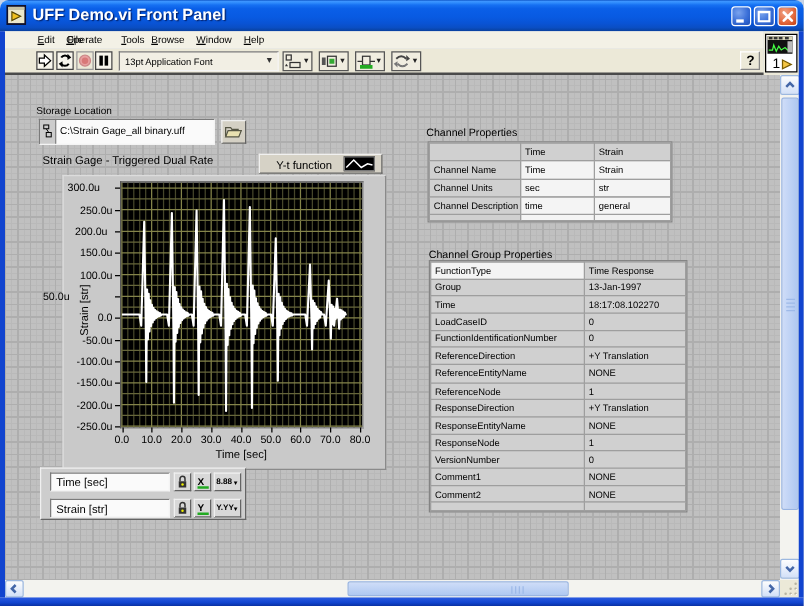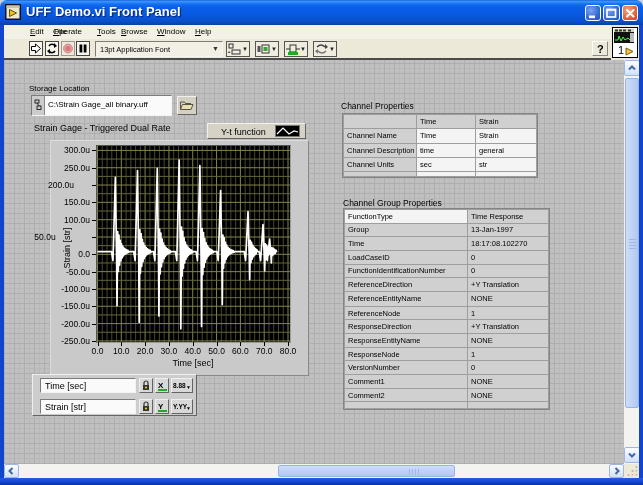--- a/index.html
+++ b/index.html
@@ -187,25 +187,25 @@
 <line x1="0" y1="134.3" x2="193" y2="134.3" stroke="#66663a" stroke-width="1"></line>
 <line x1="0" y1="142.96" x2="193" y2="142.96" stroke="#84844a" stroke-width="1"></line>
 <line x1="0" y1="151.62" x2="193" y2="151.62" stroke="#66663a" stroke-width="1"></line>
 <line x1="0" y1="160.28" x2="193" y2="160.28" stroke="#84844a" stroke-width="1"></line>
 <line x1="0" y1="168.94" x2="193" y2="168.94" stroke="#66663a" stroke-width="1"></line>
 <line x1="0" y1="177.6" x2="193" y2="177.6" stroke="#84844a" stroke-width="1"></line>
 <line x1="0" y1="186.26" x2="193" y2="186.26" stroke="#66663a" stroke-width="1"></line>
 <line x1="0" y1="194.92" x2="193" y2="194.92" stroke="#84844a" stroke-width="1"></line>
 <path d="M0.5,105.55 L14.55,105.55 L15.98,114.56 L18.36,31.42 L19.67,118.57 L20.03,159.59 L20.67,85.55 L21.31,125.54 L21.96,89.05 L22.6,119.16 L23.24,94.32 L23.88,114.81 L24.53,97.9 L25.17,111.86 L25.81,100.35 L26.46,109.84 L27.1,102.01 L27.74,108.47 L28.38,103.14 L29.03,107.54 L29.67,103.91 L30.31,106.9 L30.96,104.43 L31.6,106.47 L32.31,105.55 L36.69,105.55 L38.12,114.56 L40.5,24.49 L41.81,121.9 L42.17,176.21 L42.81,83.75 L43.46,127.34 L44.1,87.57 L44.74,120.39 L45.39,93.31 L46.03,115.65 L46.67,97.22 L47.32,112.42 L47.96,99.88 L48.6,110.23 L49.24,101.69 L49.89,108.73 L50.53,102.92 L51.17,107.72 L51.82,103.76 L52.46,107.02 L53.1,104.33 L53.74,106.55 L54.46,105.55 L56.46,105.55 L57.89,114.56 L60.27,22.41 L61.58,120.65 L61.94,169.98 L62.58,83.21 L63.22,127.88 L63.87,87.12 L64.51,120.75 L65.15,93.0 L65.79,115.9 L66.44,97.01 L67.08,112.59 L67.72,99.74 L68.37,110.34 L69.01,101.59 L69.65,108.81 L70.29,102.86 L70.94,107.77 L71.58,103.72 L72.22,107.06 L72.87,104.3 L73.51,106.58 L74.22,105.55 L78.37,105.55 L79.8,114.56 L82.18,14.1 L83.49,123.22 L83.84,182.8 L84.49,81.05 L85.13,130.05 L85.77,85.34 L86.42,122.22 L87.06,91.79 L87.7,116.9 L88.34,96.18 L88.99,113.28 L89.63,99.17 L90.27,110.81 L90.92,101.21 L91.56,109.13 L92.2,102.59 L92.84,107.99 L93.49,103.54 L94.13,107.21 L94.77,104.18 L95.42,106.68 L96.13,105.55 L99.08,105.55 L100.51,114.56 L102.89,19.64 L104.2,122.73 L104.56,180.37 L105.2,82.49 L105.85,128.61 L106.49,86.53 L107.13,121.24 L107.78,92.6 L108.42,116.23 L109.06,96.73 L109.7,112.82 L110.35,99.55 L110.99,110.5 L111.63,101.46 L112.28,108.92 L112.92,102.77 L113.56,107.84 L114.2,103.66 L114.85,107.11 L115.49,104.26 L116.13,106.61 L116.85,105.55 L119.8,105.55 L121.23,114.56 L123.61,44.58 L124.92,118.37 L125.28,158.55 L125.92,88.98 L126.56,122.12 L127.21,91.88 L127.85,116.83 L128.49,96.24 L129.14,113.23 L129.78,99.21 L130.42,110.78 L131.06,101.24 L131.71,109.11 L132.35,102.61 L132.99,107.97 L133.64,103.55 L134.28,107.2 L134.92,104.19 L135.56,106.67 L136.21,104.62 L136.85,106.31 L137.56,105.55 L147.19,105.55 L148.61,114.56 L151.0,65.71 L152.3,113.38 L152.66,133.61 L153.3,94.47 L153.95,116.63 L154.59,96.41 L155.23,113.09 L155.88,99.33 L156.52,110.68 L157.16,101.31 L157.81,109.04 L158.45,102.67 L159.09,107.93 L159.73,103.59 L160.45,105.55 L162.19,105.55 L163.62,114.56 L166.0,78.53 L167.31,111.65 L167.66,124.95 L168.31,97.8 L168.95,113.29 L169.59,99.16 L170.24,110.82 L170.88,101.2 L171.52,109.14 L172.16,102.59 L172.81,107.99 L173.45,103.53 L174.09,107.21 L174.74,104.18 L175.45,105.55 L168.85,105.55 L170.28,114.56 L172.66,93.08 L173.97,110.05 L174.33,116.98 L174.97,101.59 L175.62,109.51 L176.26,102.28 L176.9,108.25 L177.55,103.32 L178.19,107.39 L178.83,104.03 L179.55,105.55 L177.9,105.55" fill="none" stroke="#ffffff" stroke-width="1.7" stroke-linejoin="round"></path>
 </svg></div>
-<div class="lvlabel" style="left:0px;top:145.4px;width:90px;text-align:right;font-size:8.5px;">300.0u</div>
+<div class="lvlabel" style="left:0px;top:145.4px;width:80px;text-align:right;font-size:8.5px;">300.0u</div>
 <div class="abs" style="left:91.5px;top:150.4px;width:4px;height:1px;background:#000;"></div>
 <div class="lvlabel" style="left:0px;top:162.7px;width:90px;text-align:right;font-size:8.5px;">250.0u</div>
 <div class="abs" style="left:91.5px;top:167.7px;width:4px;height:1px;background:#000;"></div>
-<div class="lvlabel" style="left:0px;top:180.0px;width:74px;text-align:right;font-size:8.5px;">200.0u</div>
+<div class="lvlabel" style="left:0px;top:180.0px;width:86px;text-align:right;font-size:8.5px;">200.0u</div>
 <div class="abs" style="left:91.5px;top:185.0px;width:4px;height:1px;background:#000;"></div>
 <div class="lvlabel" style="left:0px;top:197.4px;width:90px;text-align:right;font-size:8.5px;">150.0u</div>
 <div class="abs" style="left:91.5px;top:202.4px;width:4px;height:1px;background:#000;"></div>
 <div class="lvlabel" style="left:0px;top:214.7px;width:90px;text-align:right;font-size:8.5px;">100.0u</div>
 <div class="abs" style="left:91.5px;top:219.7px;width:4px;height:1px;background:#000;"></div>
 <div class="lvlabel" style="left:0px;top:232.0px;width:90px;text-align:center;font-size:8.5px;">50.0u</div>
 <div class="abs" style="left:91.5px;top:237.0px;width:4px;height:1px;background:#000;"></div>
 <div class="lvlabel" style="left:0px;top:249.3px;width:90px;text-align:right;font-size:8.5px;">0.0</div>
 <div class="abs" style="left:91.5px;top:254.3px;width:4px;height:1px;background:#000;"></div>
 <div class="lvlabel" style="left:0px;top:266.6px;width:90px;text-align:right;font-size:8.5px;">-50.0u</div>
@@ -293,28 +293,28 @@
           <td class="hdr"></td>
           <td class="hdr">Time</td>
           <td class="hdr">Strain</td>
         </tr>
         <tr style="height:14.25px;">
           <td class="hdr">Channel Name</td>
           <td class="dat">Time</td>
           <td class="dat">Strain</td>
         </tr>
         <tr style="height:14.25px;">
+          <td class="hdr">Channel Units</td>
+          <td class="dat">sec</td>
+          <td class="dat">str</td>
+        </tr>
+        <tr style="height:14.25px;">
           <td class="hdr">Channel Description</td>
           <td class="dat">time</td>
           <td class="dat">general</td>
-        </tr>
-        <tr style="height:14.25px;">
-          <td class="hdr">Channel Units</td>
-          <td class="dat">sec</td>
-          <td class="dat">str</td>
         </tr>
         <tr style="height:5px;">
           <td class="hdr"></td>
           <td class="dat"></td>
           <td class="dat"></td>
         </tr>
       </tbody>
     </table>
   </div>
 <div class="lvlabel" style="left:343px;top:198px;">Channel Group Properties</div>

